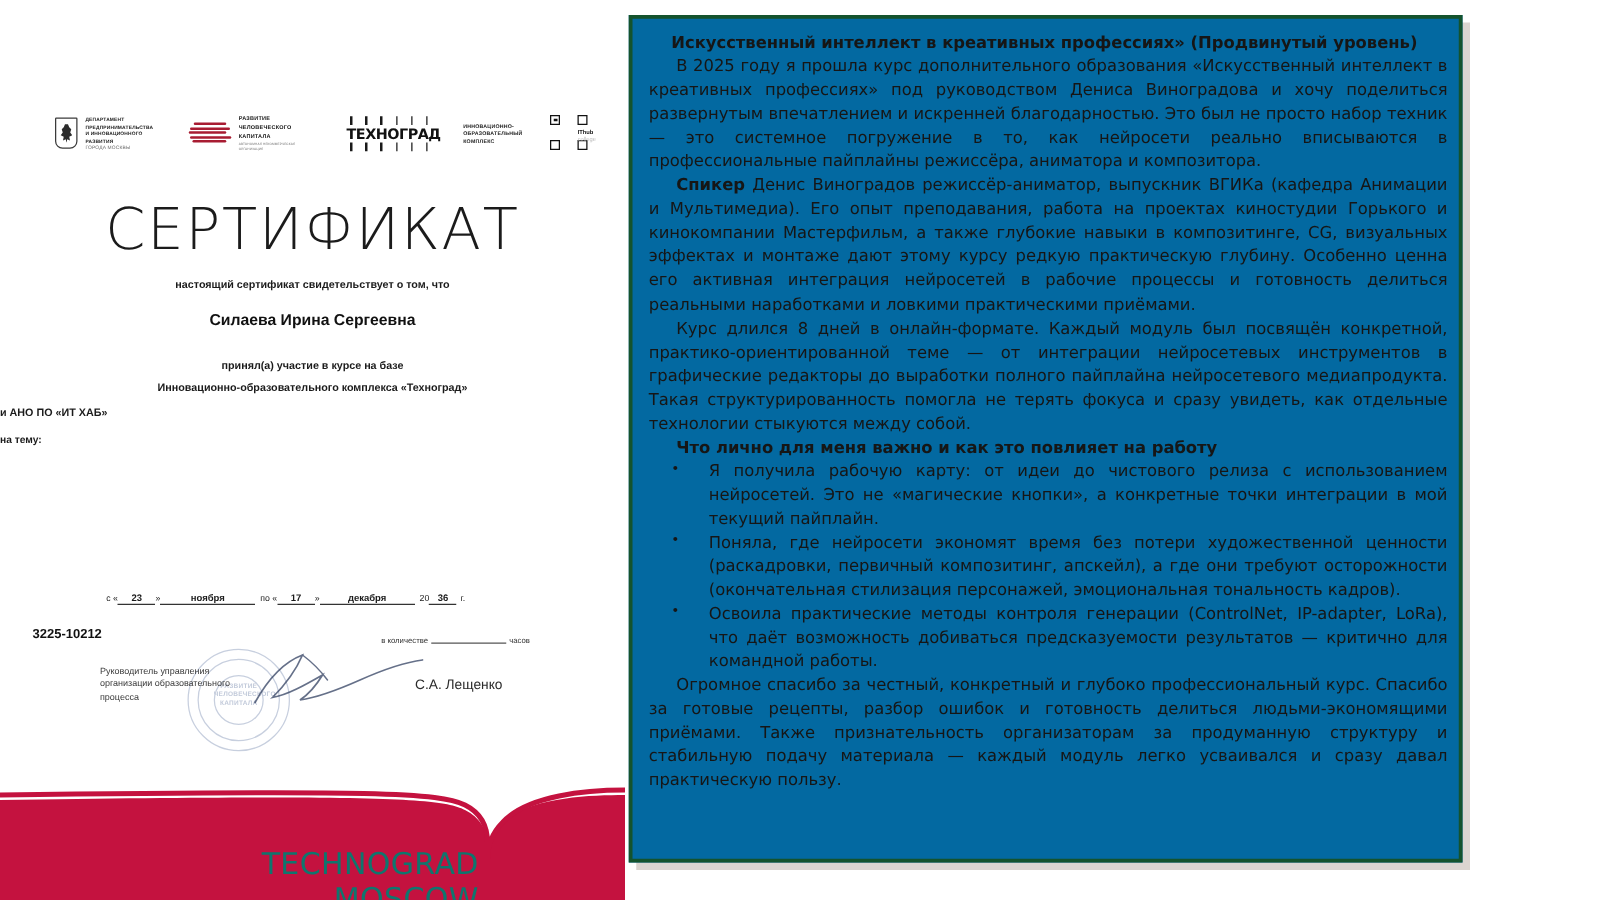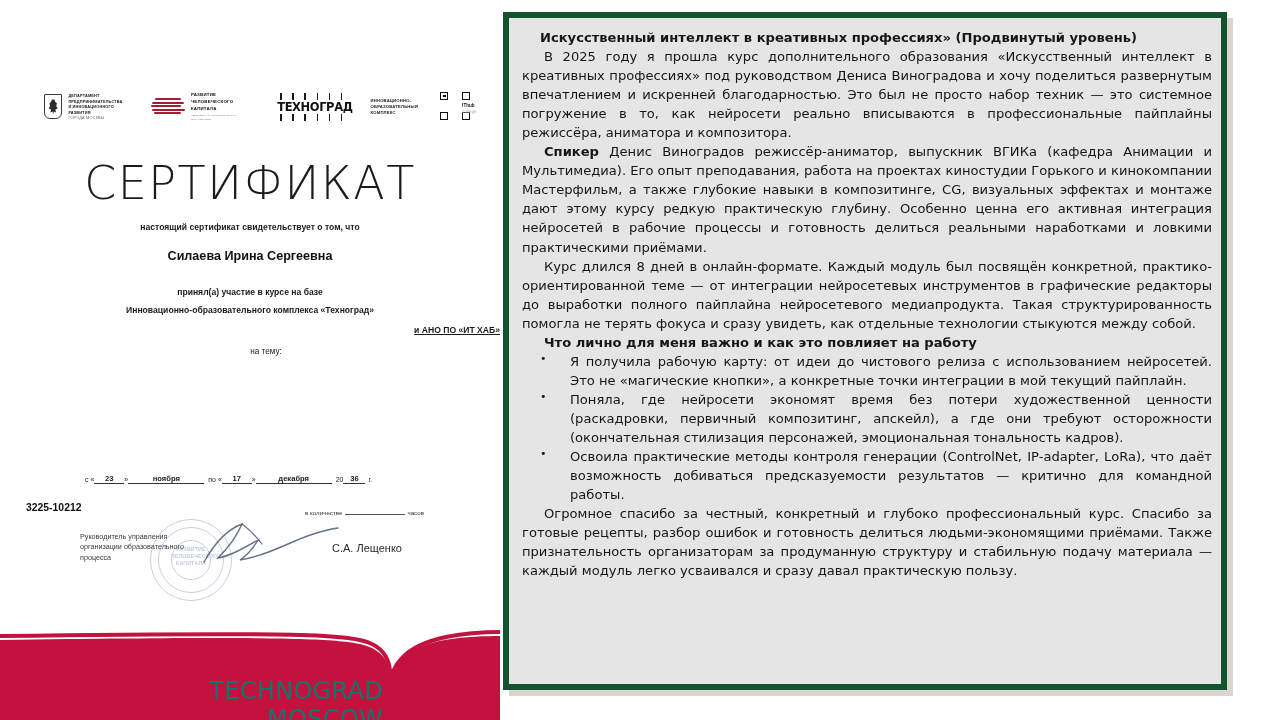--- a/index.html
+++ b/index.html
@@ -109,25 +109,25 @@
   #cert-line-1 {
     position: absolute; left: 0; top: 243px; width: 500px;
     text-align: center; font-size: 8.6px; font-weight: bold; color: #1b1b1b;
   }
   #cert-line-2 {
     position: absolute; left: 0; top: 261px; width: 500px;
     text-align: center; font-size: 8.6px; font-weight: bold; color: #1b1b1b;
   }
   #cert-line-3 {
     position: absolute; left: 0; top: 281px; width: 500px;
-    text-align: right; font-size: 8.6px; font-weight: bold; color: #1b1b1b; text-decoration: underline;
+    text-align: left; font-size: 8.6px; font-weight: bold; color: #1b1b1b;
   }
   #cert-topic-label {
-    position: absolute; left: 16px; top: 303px; width: 500px;
-    text-align: center; font-size: 8.2px; font-weight: normal; color: #1b1b1b;
+    position: absolute; left: 0; top: 303px; width: 500px;
+    text-align: left; font-size: 8.2px; font-weight: bold; color: #1b1b1b;
   }
   #cert-course {
     position: absolute; left: 0; top: 330px; width: 500px;
     text-align: center; font-size: 12.6px; font-weight: bold; color: #111;
     line-height: 1.45;
   }
 
   
   #date-row {
     position: absolute; left: 85px; top: 424px; width: 330px; height: 16px;
@@ -196,23 +196,23 @@
     position: absolute; left: 0; top: 62px; width: 383px;
     text-align: right;
     color: #0f766e; font-weight: 400; font-size: 24px;
     letter-spacing: 0.3px; line-height: 1.15;
     font-family: "DejaVu Sans", sans-serif;
   }
 
   
   #review-panel {
     position: absolute; left: 503px; top: 12px;
-    width: 724px; height: 678px;
-    background: #e5e5e5;
-    border: 6px solid #14532d;
+    width: 667px; height: 678px;
+    background: #0369a1;
+    border: 3px solid #14532d;
     box-shadow: 6px 6px 0 rgba(190,178,170,0.55);
     padding: 10px 9px 8px 13px;
   }
   #review-inner {
     width: 100%; height: 100%;
     color: #161616;
     font-family: "DejaVu Sans", sans-serif;
     font-size: 13.1px;
     line-height: 1.455;
     text-align: justify;

